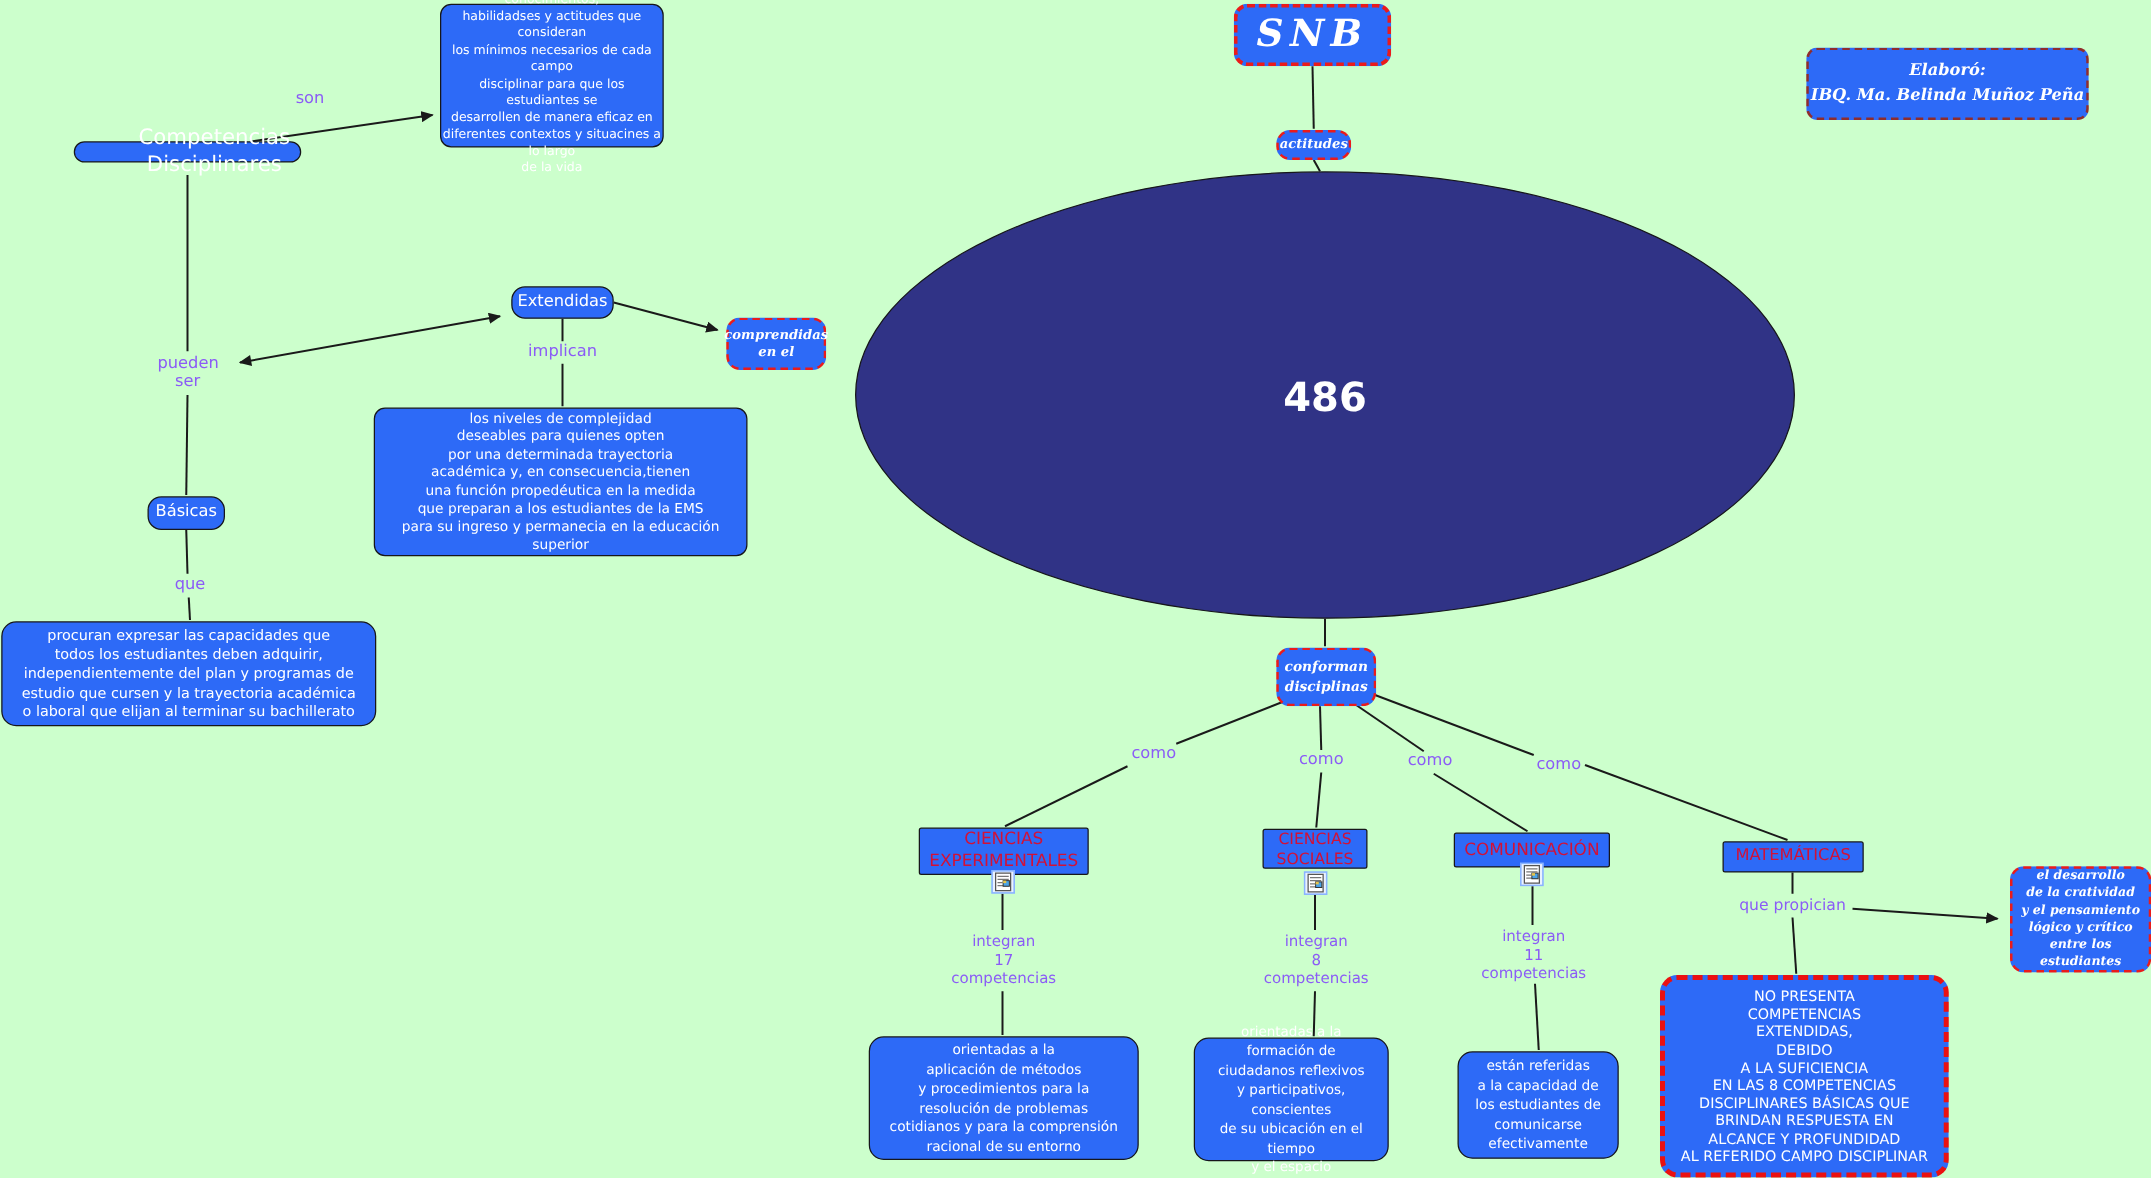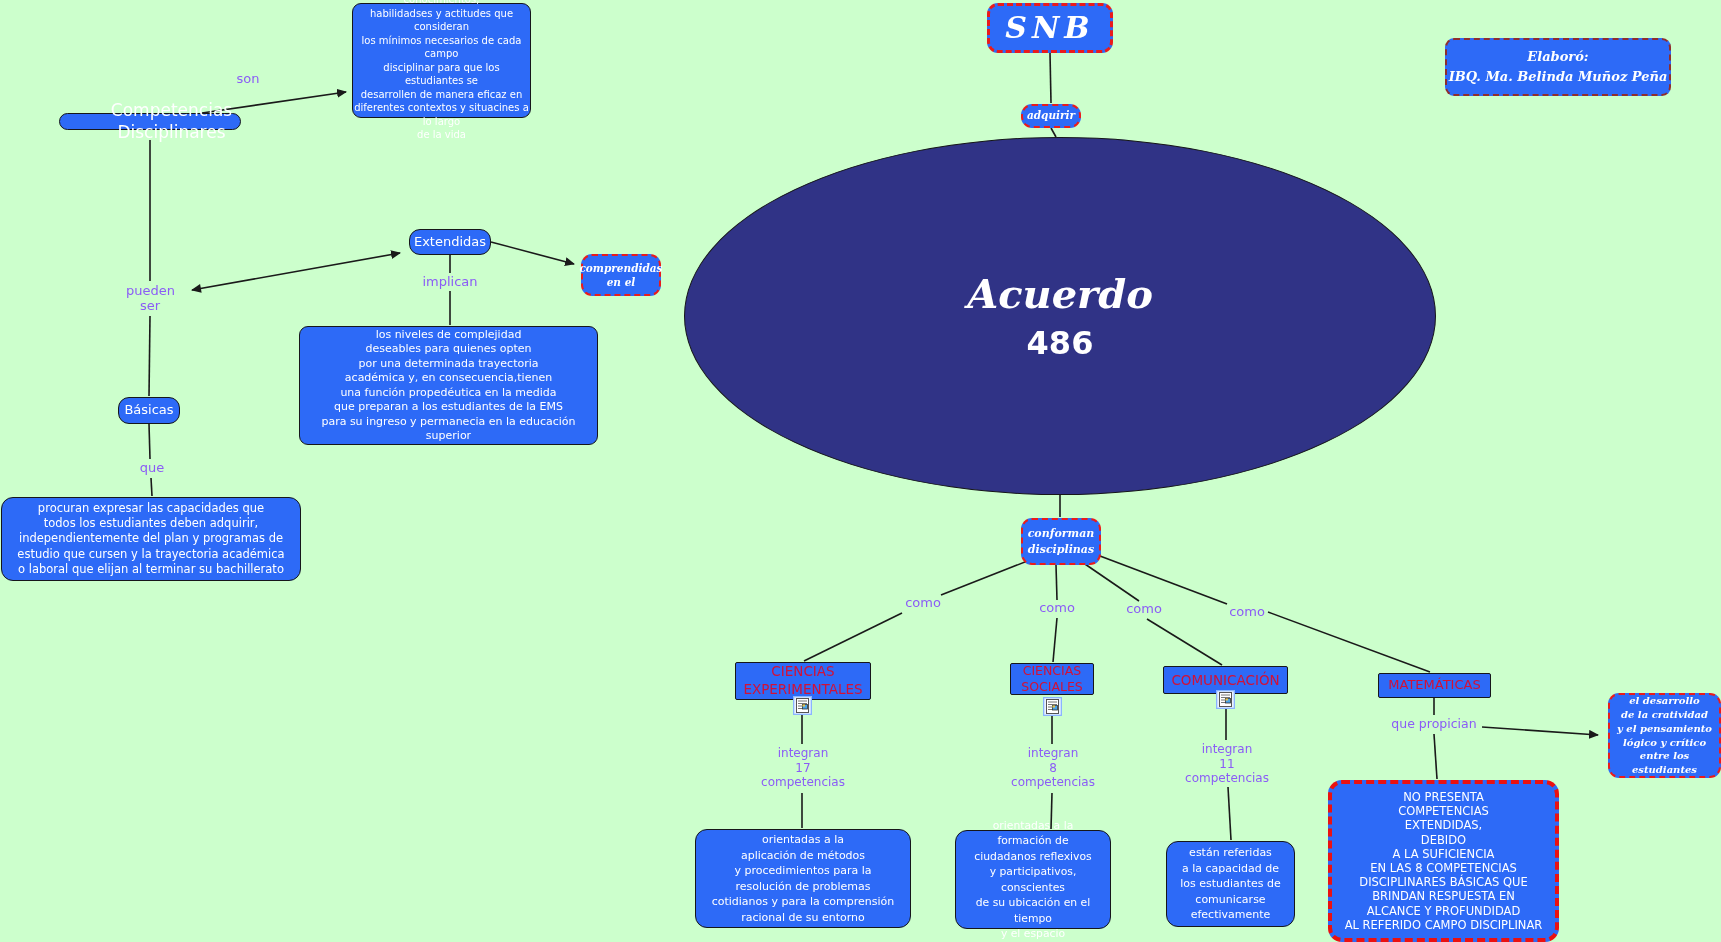--- a/index.html
+++ b/index.html
@@ -119,41 +119,40 @@
 <div class="node" id="n-nociones">Nociones que expresan conocimientos,
 habilidadses y actitudes que consideran
 los mínimos necesarios de cada campo
 disciplinar para que los estudiantes se
 desarrollen de manera eficaz en
 diferentes contextos y situacines a lo largo
 de la vida</div>
 <div class="node script dash-red" id="n-snb">SNB</div>
 <div class="node script dash-maroon" id="n-elaboro">Elaboró:
 IBQ. Ma. Belinda Muñoz Peña</div>
-<div class="node script dash-red" id="n-establece">adquirir</div>
+<div class="node script dash-red" id="n-establece">actitudes</div>
 <div class="node" id="n-extendidas">Extendidas</div>
 <div class="node script dash-red" id="n-comprendidas">comprendidas
 en el</div>
 <div class="node" id="n-niveles">los niveles de complejidad
 deseables para quienes opten
 por una determinada trayectoria
 académica y, en consecuencia,tienen
 una función propedéutica en la medida
 que preparan a los estudiantes de la EMS
 para su ingreso y permanecia en la educación
 superior</div>
 <div class="node" id="n-basicas">Básicas</div>
 <div class="node" id="n-procuran">procuran expresar las capacidades que
 todos los estudiantes deben adquirir,
 independientemente del plan y programas de
 estudio que cursen y la trayectoria académica
 o laboral que elijan al terminar su bachillerato</div>
 
 <div class="node" id="n-ellipse">
-  <div class="script" id="ellipse-title">Acuerdo</div>
   <div id="ellipse-number">486</div>
 </div>
 
 <div class="node script dash-red" id="n-conforman">conforman
 disciplinas</div>
 
 <div class="node redtext" id="n-ce">CIENCIAS
 EXPERIMENTALES</div>
 <div class="node redtext" id="n-cs">CIENCIAS
 SOCIALES</div>

